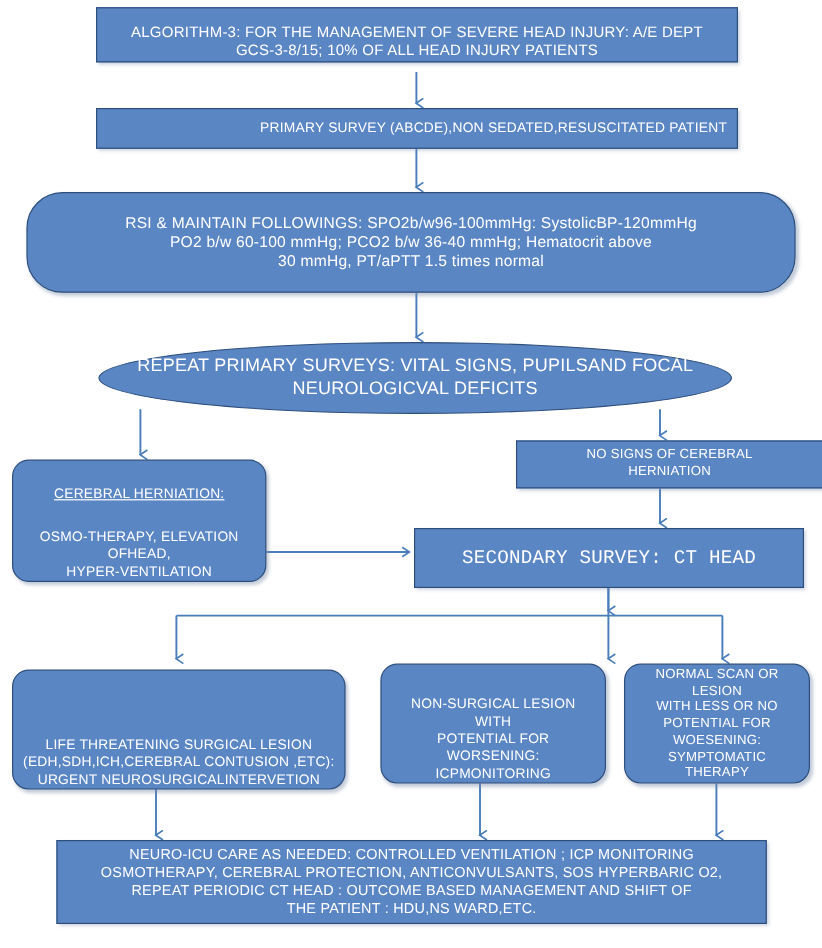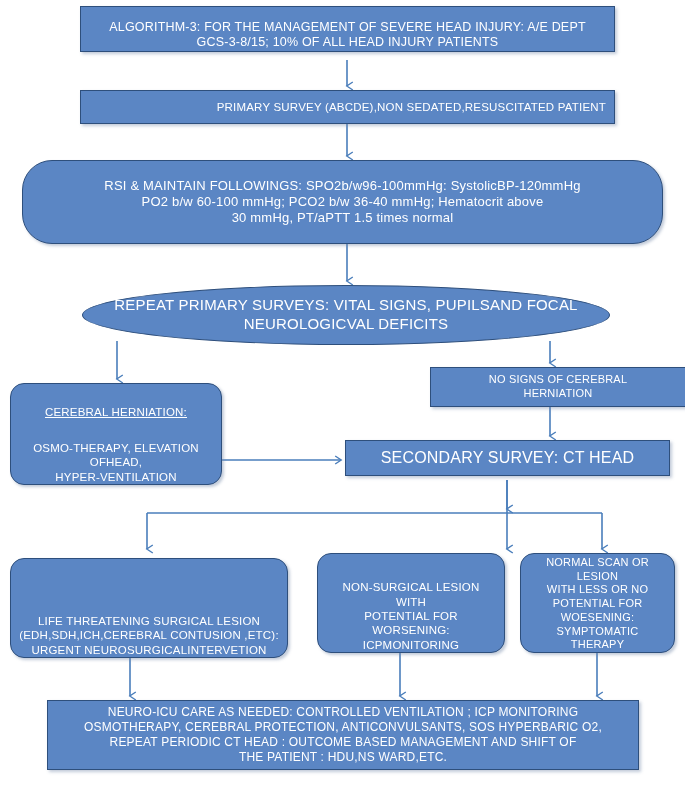--- a/index.html
+++ b/index.html
@@ -55,21 +55,21 @@
   .ellipse {
     border-radius: 50%;
     box-shadow: none;
   }
   .n-title      { left: 80px;  top: 6px;   width: 535px; height: 46px;  font-size: 12.5px; align-items: flex-end; }
   .n-primary    { left: 80px;  top: 90px;  width: 535px; height: 34px;  font-size: 11.5px; text-align: right; }
   .n-rsi        { left: 22px;  top: 160px; width: 641px; height: 84px;  font-size: 13px; border-radius: 30px; }
   .n-repeat     { left: 82px;  top: 285px; width: 528px; height: 60px;  font-size: 15px;   }
   .n-nosigns    { left: 430px; top: 367px; width: 256px; height: 40px;  font-size: 11px;   }
   .n-herniation { left: 10px;  top: 383px; width: 212px; height: 102px; font-size: 11.5px; }
-  .n-secondary  { left: 345px; top: 440px; width: 325px; height: 36px;  font-size: 16px;   }
+  .n-secondary  { left: 345px; top: 440px; width: 325px; height: 50px;  font-size: 16px; font-family: Liberation Mono, monospace;   }
   .n-lesion1    { left: 10px;  top: 558px; width: 278px; height: 100px; font-size: 11.5px; }
   .n-lesion2    { left: 317px; top: 553px; width: 188px; height: 100px; font-size: 11.5px; }
   .n-lesion3    { left: 520px; top: 553px; width: 155px; height: 100px; font-size: 11px;   }
   .n-neuroicu   { left: 47px;  top: 700px; width: 592px; height: 70px;  font-size: 12px;   }
   .u { text-decoration: underline; }
   .gap { display: block; height: 7px; }
 </style>
 </head>
 <body>
 

